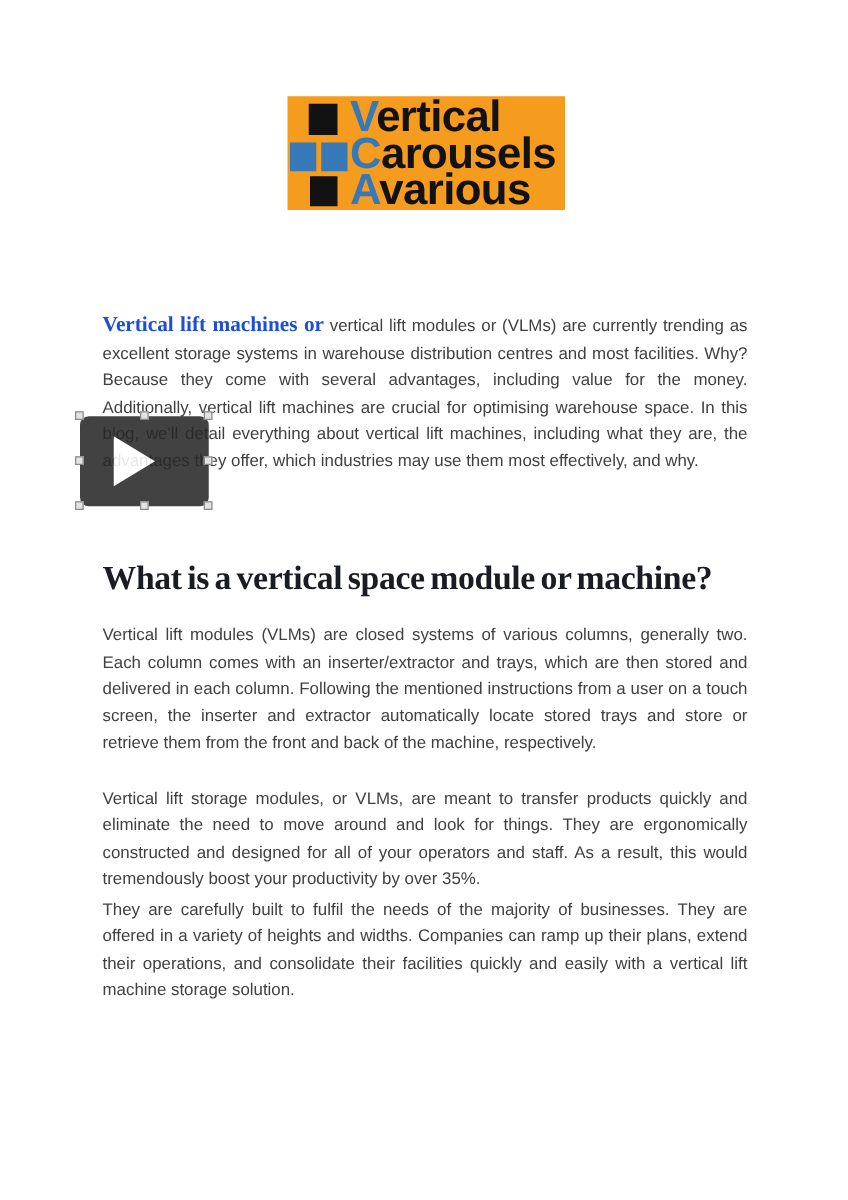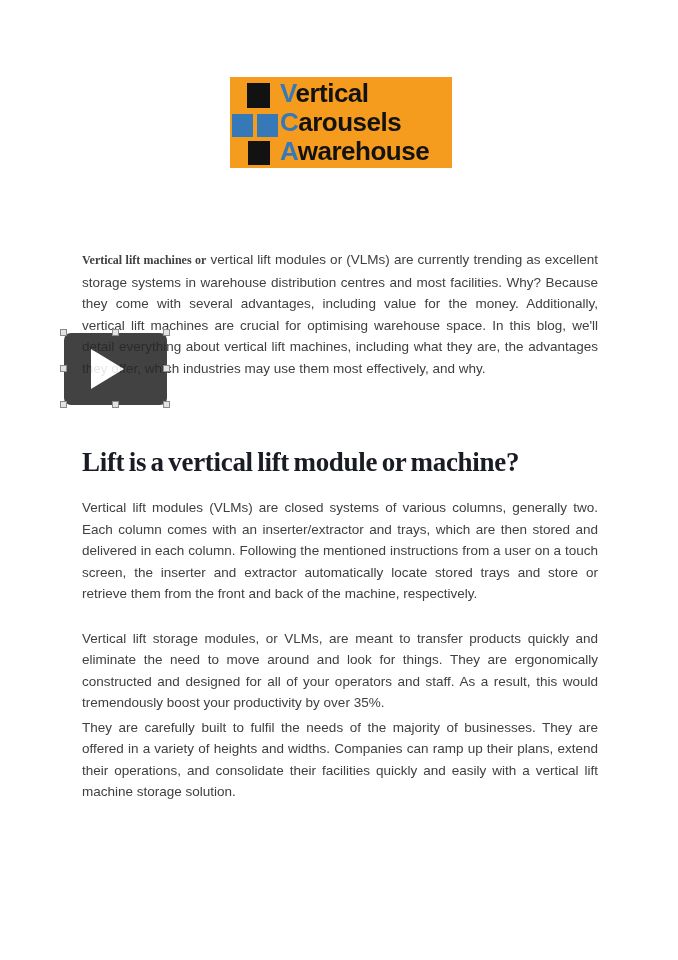--- a/index.html
+++ b/index.html
@@ -31,21 +31,21 @@
   .sq.blue  { background: var(--logo_blue, #3579B8); }
   .sq-top    { left: 17px; top: 6px;  width: 23px; height: 25px; }
   .sq-left   { left: 2px;  top: 37px; width: 21px; height: 23px; }
   .sq-mid    { left: 27px; top: 37px; width: 21px; height: 23px; }
   .sq-bottom { left: 18px; top: 64px; width: 22px; height: 24px; }
   .logo-text {
     position: absolute;
     left: 50px;
     top: 2px;
     font-weight: 700;
-    font-size: 26px;
+    font-size: 35px;
     line-height: 29px;
     letter-spacing: -0.5px;
     color: var(--logo_black, #121212);
     white-space: nowrap;
   }
   .logo-text .init { color: var(--logo_blue, #3579B8); }
 
   
   .article {
     position: absolute;
@@ -78,22 +78,22 @@
     text-align: justify;
     color: var(--body_text, #404040);
   }
   .p1 { margin-top: 13px; }
   .p2 { margin-top: 20px; }
   .p3 { margin-top: 23px; }
   .p4 { margin-top: 3px; }
   .lead-bold {
     font-family: "Liberation Serif", serif;
     font-weight: 700;
-    font-size: 12px;
-    color: #404040;
+    font-size: 17px;
+    color: #1d4ed8;
   }
 
   
   .video-overlay {
     position: absolute;
     left: 64px;
     top: 333px;
     width: 103px;
     height: 72px;
     background: var(--overlay_bg, #282828);
@@ -135,27 +135,27 @@
 <div class="page">
 
   <div class="logo">
     <div class="sq black sq-top"></div>
     <div class="sq blue sq-left"></div>
     <div class="sq blue sq-mid"></div>
     <div class="sq black sq-bottom"></div>
     <div class="logo-text">
       <div><span class="init">V</span><span>ertical</span></div>
       <div><span class="init">C</span><span>arousels</span></div>
-      <div><span class="init">A</span><span>warehouse</span></div>
+      <div><span class="init">A</span><span>various</span></div>
     </div>
   </div>
 
   <div class="article">
     <p class="para p1"><span class="lead-bold">Vertical lift machines or</span><span> vertical lift modules or (VLMs) are currently trending as excellent storage systems in warehouse distribution centres and most facilities. Why? Because they come with several advantages, including value for the money. Additionally, vertical lift machines are crucial for optimising warehouse space. In this blog, we'll detail everything about vertical lift machines, including what they are, the advantages they offer, which industries may use them most effectively, and why.</span></p>
-    <h2 class="h2">Lift is a vertical lift module or machine?</h2>
+    <h2 class="h2">What is a vertical space module or machine?</h2>
     <p class="para p2">Vertical lift modules (VLMs) are closed systems of various columns, generally two. Each column comes with an inserter/extractor and trays, which are then stored and delivered in each column. Following the mentioned instructions from a user on a touch screen, the inserter and extractor automatically locate stored trays and store or retrieve them from the front and back of the machine, respectively.</p>
     <p class="para p3">Vertical lift storage modules, or VLMs, are meant to transfer products quickly and eliminate the need to move around and look for things. They are ergonomically constructed and designed for all of your operators and staff. As a result, this would tremendously boost your productivity by over 35%.</p>
     <p class="para p4">They are carefully built to fulfil the needs of the majority of businesses. They are offered in a variety of heights and widths. Companies can ramp up their plans, extend their operations, and consolidate their facilities quickly and easily with a vertical lift machine storage solution.</p>
   </div>
 
   <div class="video-overlay">
     <div class="play-triangle"></div>
   </div>
   <div class="handle h-tl"></div>
   <div class="handle h-tm"></div>

